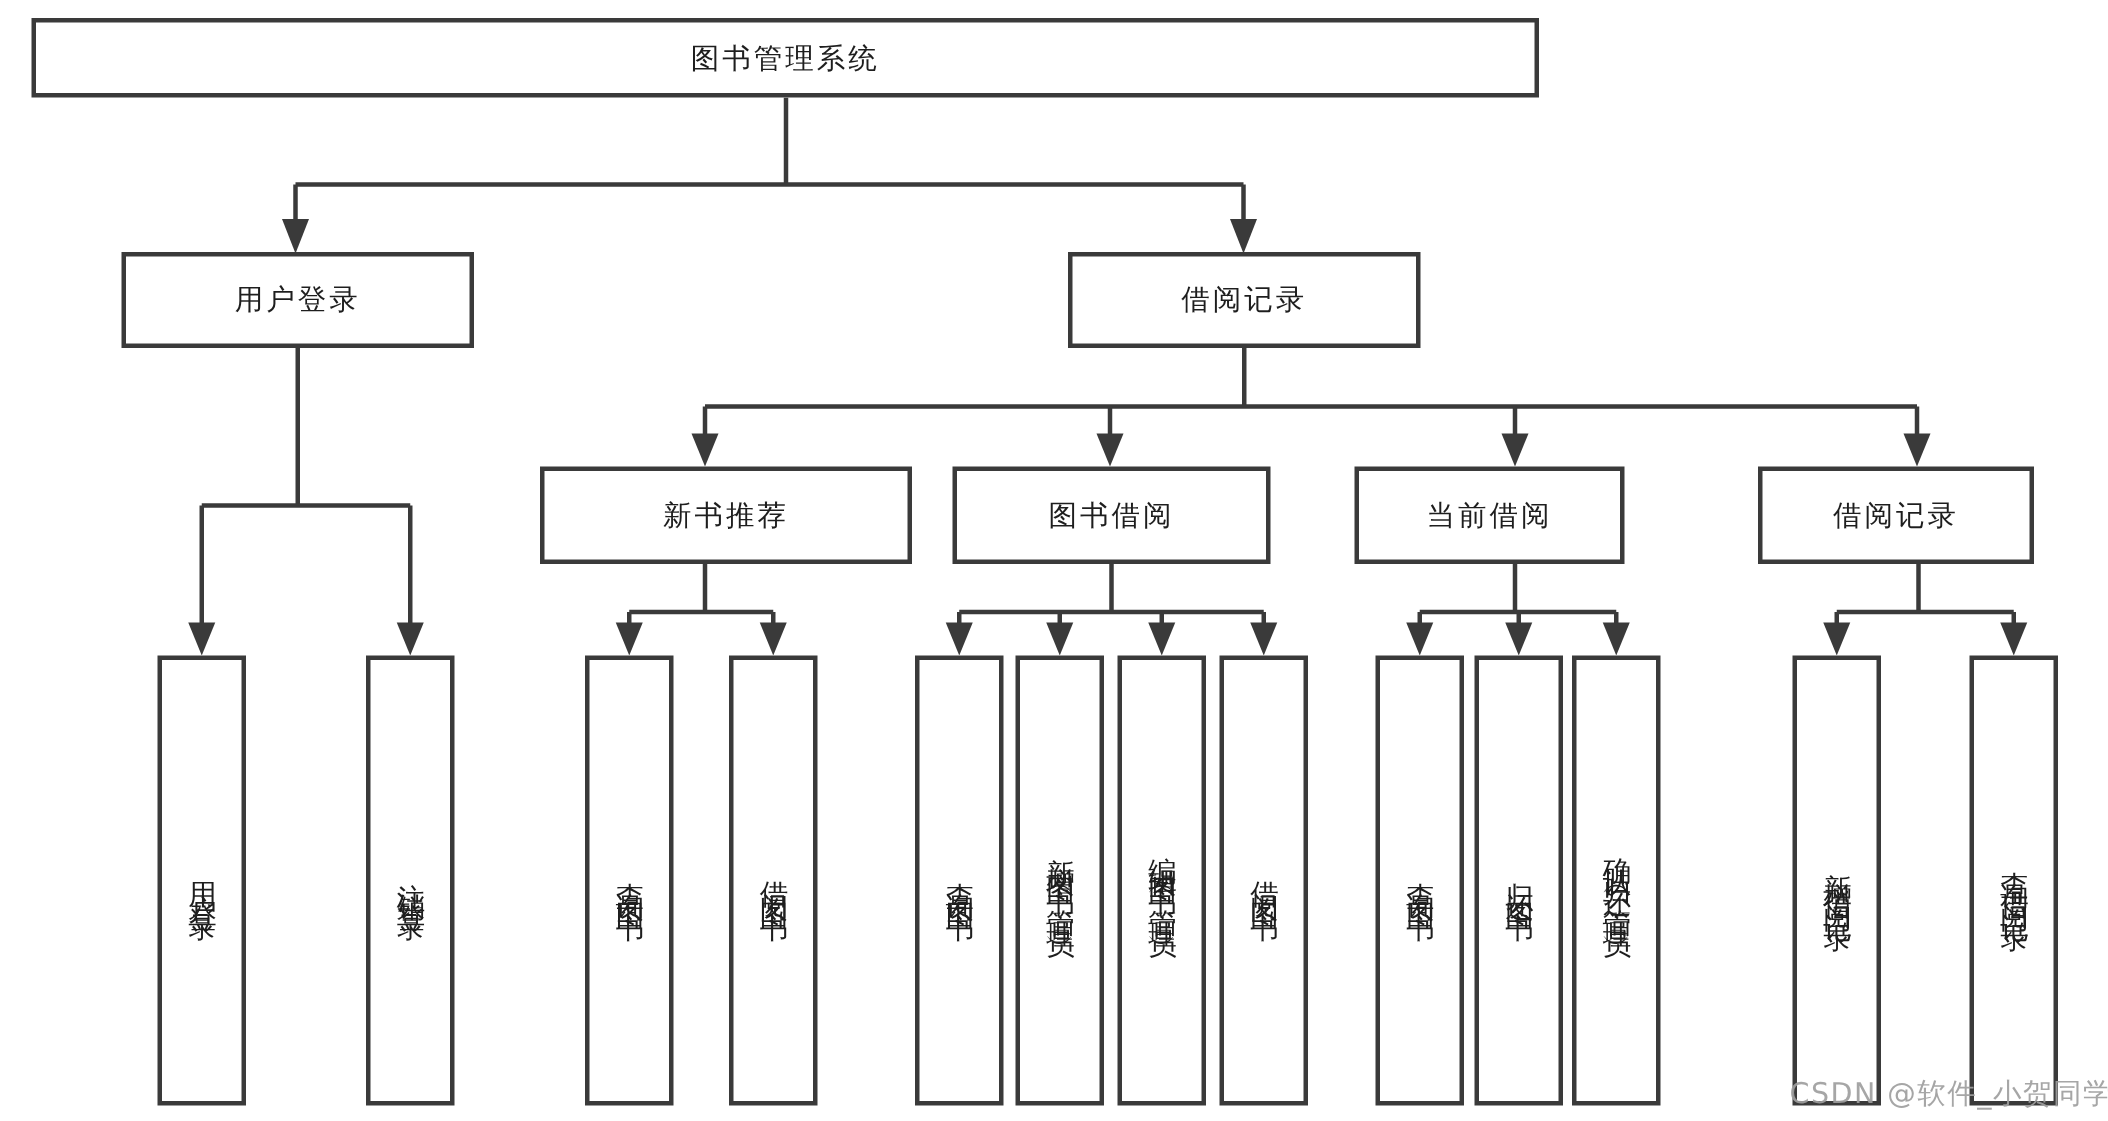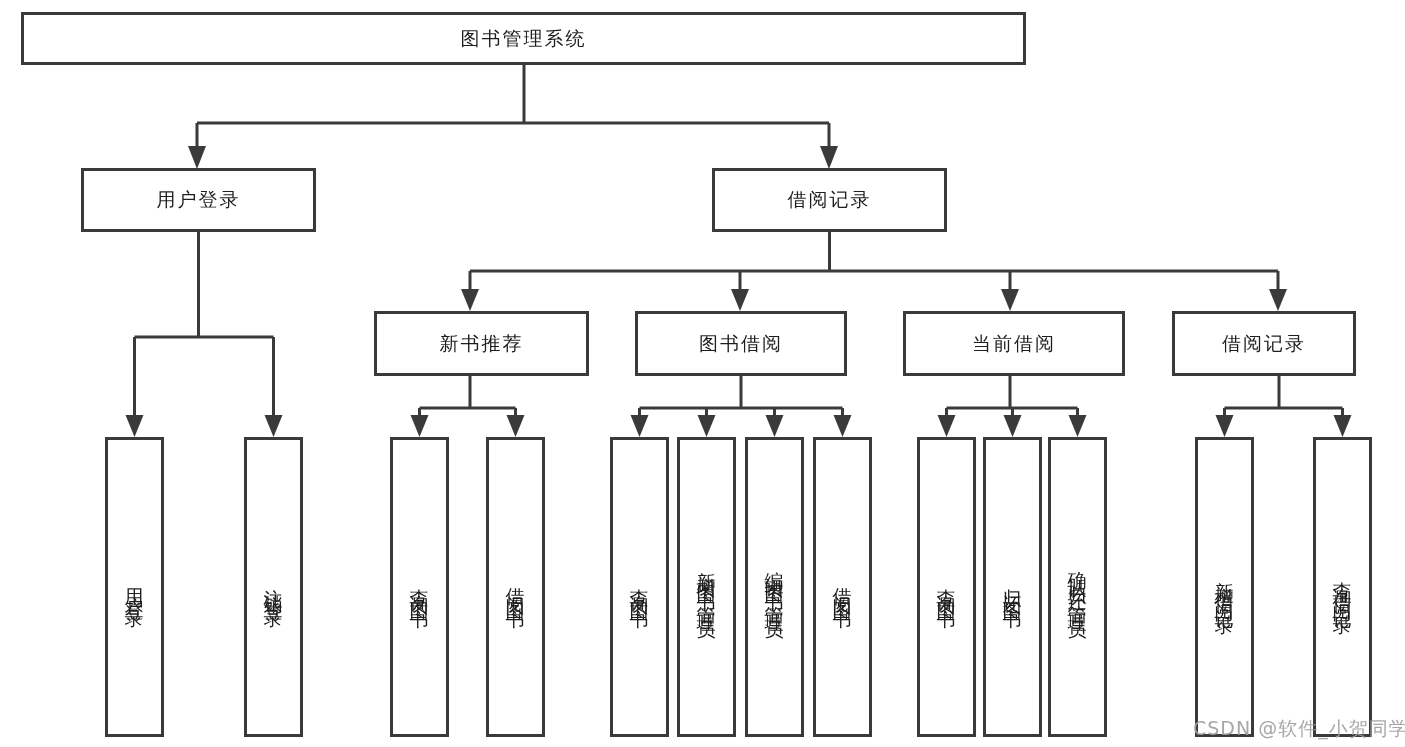--- a/index.html
+++ b/index.html
@@ -36,23 +36,23 @@
     text-orientation: mixed;
     font-size: 19px;
     line-height: 1;
     letter-spacing: 7px;
     white-space: nowrap;
   }
   .root-box   { left: 21px;  top: 12px;  width: 1005px; height: 53px; }
   .l2-a       { left: 81px;  top: 168px; width: 235px;  height: 64px; }
   .l2-b       { left: 712px; top: 168px; width: 235px;  height: 64px; }
   .l3         { top: 311px; height: 65px; }
-  .l3-1       { left: 374px;  width: 215px; }
+  .l3-1       { left: 360px;  width: 248px; }
   .l3-2       { left: 635px;  width: 212px; }
-  .l3-3       { left: 903px;  width: 222px; }
+  .l3-3       { left: 903px;  width: 180px; }
   .l3-4       { left: 1172px; width: 184px; }
   .leaf       { top: 437px; width: 59px; height: 300px; }
   .leaf-1a    { left: 105px; }
   .leaf-1b    { left: 244px; }
   .leaf-2a    { left: 390px; }
   .leaf-2b    { left: 486px; }
   .leaf-3a    { left: 610px; }
   .leaf-3b    { left: 677px; }
   .leaf-3c    { left: 745px; }
   .leaf-3d    { left: 813px; }

